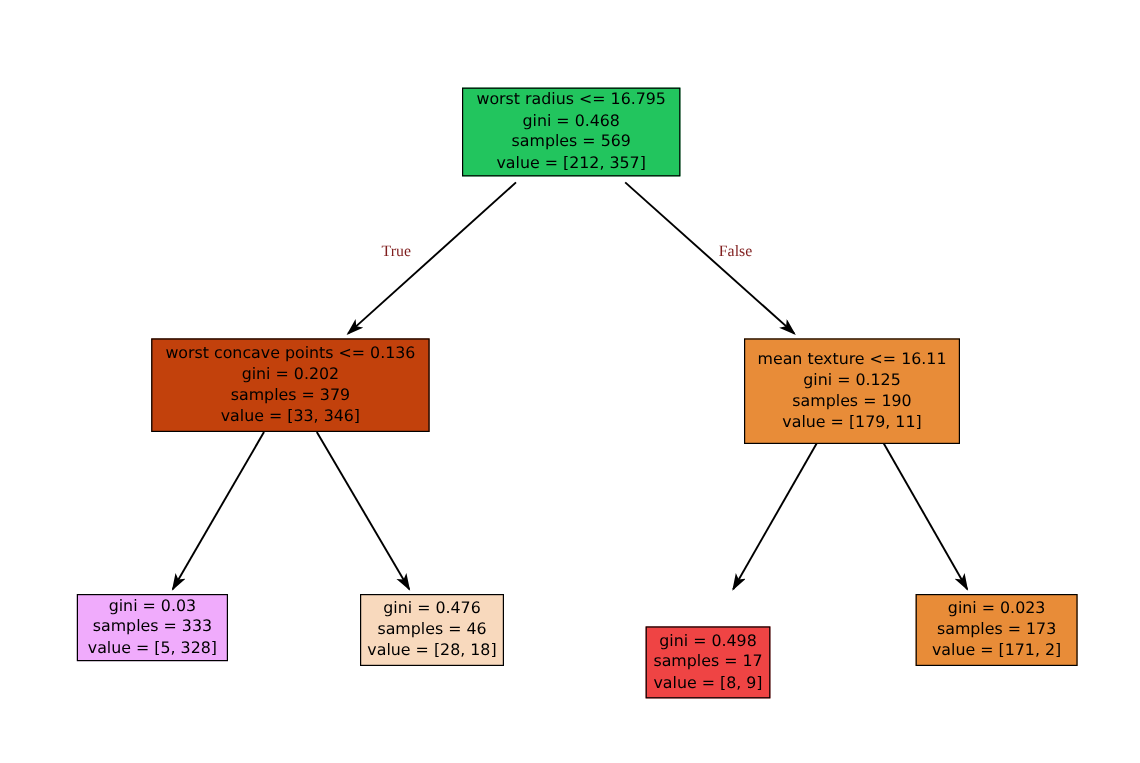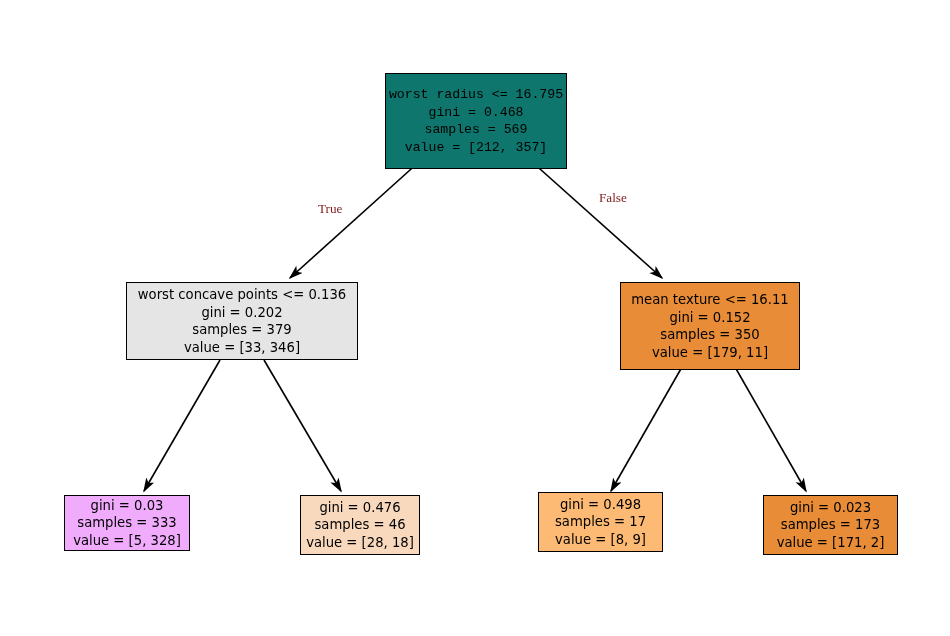--- a/index.html
+++ b/index.html
@@ -80,58 +80,58 @@
 
     <line x1="220" y1="360" x2="144" y2="491" stroke="#000000" stroke-width="1.6" marker-end="url(#arrowhead)"></line>
 
     <line x1="264" y1="360" x2="341" y2="491" stroke="#000000" stroke-width="1.6" marker-end="url(#arrowhead)"></line>
 
     <line x1="686" y1="360" x2="611" y2="491" stroke="#000000" stroke-width="1.6" marker-end="url(#arrowhead)"></line>
 
     <line x1="731" y1="360" x2="806" y2="491" stroke="#000000" stroke-width="1.6" marker-end="url(#arrowhead)"></line>
   </svg>
 
-  <div class="node" style="left:385px; top:73px; width:182px; height:96px; background:#0f766e;font-family:Liberation Mono, monospace;">
+  <div class="node" style="left:385px; top:73px; width:182px; height:74px; background:#22c55e;">
     <span class="node-line">worst radius &lt;= 16.795</span>
     <span class="node-line">gini = 0.468</span>
     <span class="node-line">samples = 569</span>
     <span class="node-line">value = [212, 357]</span>
   </div>
 
   <div class="edge-label" style="left:318px; top:201px;">True</div>
 
-  <div class="edge-label" style="left:599px; top:190px;">False</div>
+  <div class="edge-label" style="left:599px; top:201px;">False</div>
 
-  <div class="node" style="left:126px; top:282px; width:232px; height:78px; background:#e5e5e5;">
+  <div class="node" style="left:126px; top:282px; width:232px; height:78px; background:#c2410c;">
     <span class="node-line">worst concave points &lt;= 0.136</span>
     <span class="node-line">gini = 0.202</span>
     <span class="node-line">samples = 379</span>
     <span class="node-line">value = [33, 346]</span>
   </div>
 
   <div class="node" style="left:620px; top:282px; width:180px; height:88px; background:#e88c38;">
     <span class="node-line">mean texture &lt;= 16.11</span>
-    <span class="node-line">gini = 0.152</span>
-    <span class="node-line">samples = 350</span>
+    <span class="node-line">gini = 0.125</span>
+    <span class="node-line">samples = 190</span>
     <span class="node-line">value = [179, 11]</span>
   </div>
 
   <div class="node" style="left:64px; top:495px; width:126px; height:56px; background:#f0abfc;">
     <span class="node-line">gini = 0.03</span>
     <span class="node-line">samples = 333</span>
     <span class="node-line">value = [5, 328]</span>
   </div>
 
   <div class="node" style="left:300px; top:495px; width:120px; height:60px; background:#f8d9bd;">
     <span class="node-line">gini = 0.476</span>
     <span class="node-line">samples = 46</span>
     <span class="node-line">value = [28, 18]</span>
   </div>
 
-  <div class="node" style="left:538px; top:492px; width:125px; height:60px; background:#fdba74;">
+  <div class="node" style="left:538px; top:522px; width:104px; height:60px; background:#ef4444;">
     <span class="node-line">gini = 0.498</span>
     <span class="node-line">samples = 17</span>
     <span class="node-line">value = [8, 9]</span>
   </div>
 
   <div class="node" style="left:763px; top:495px; width:135px; height:60px; background:#e88c38;">
     <span class="node-line">gini = 0.023</span>
     <span class="node-line">samples = 173</span>
     <span class="node-line">value = [171, 2]</span>
   </div>

